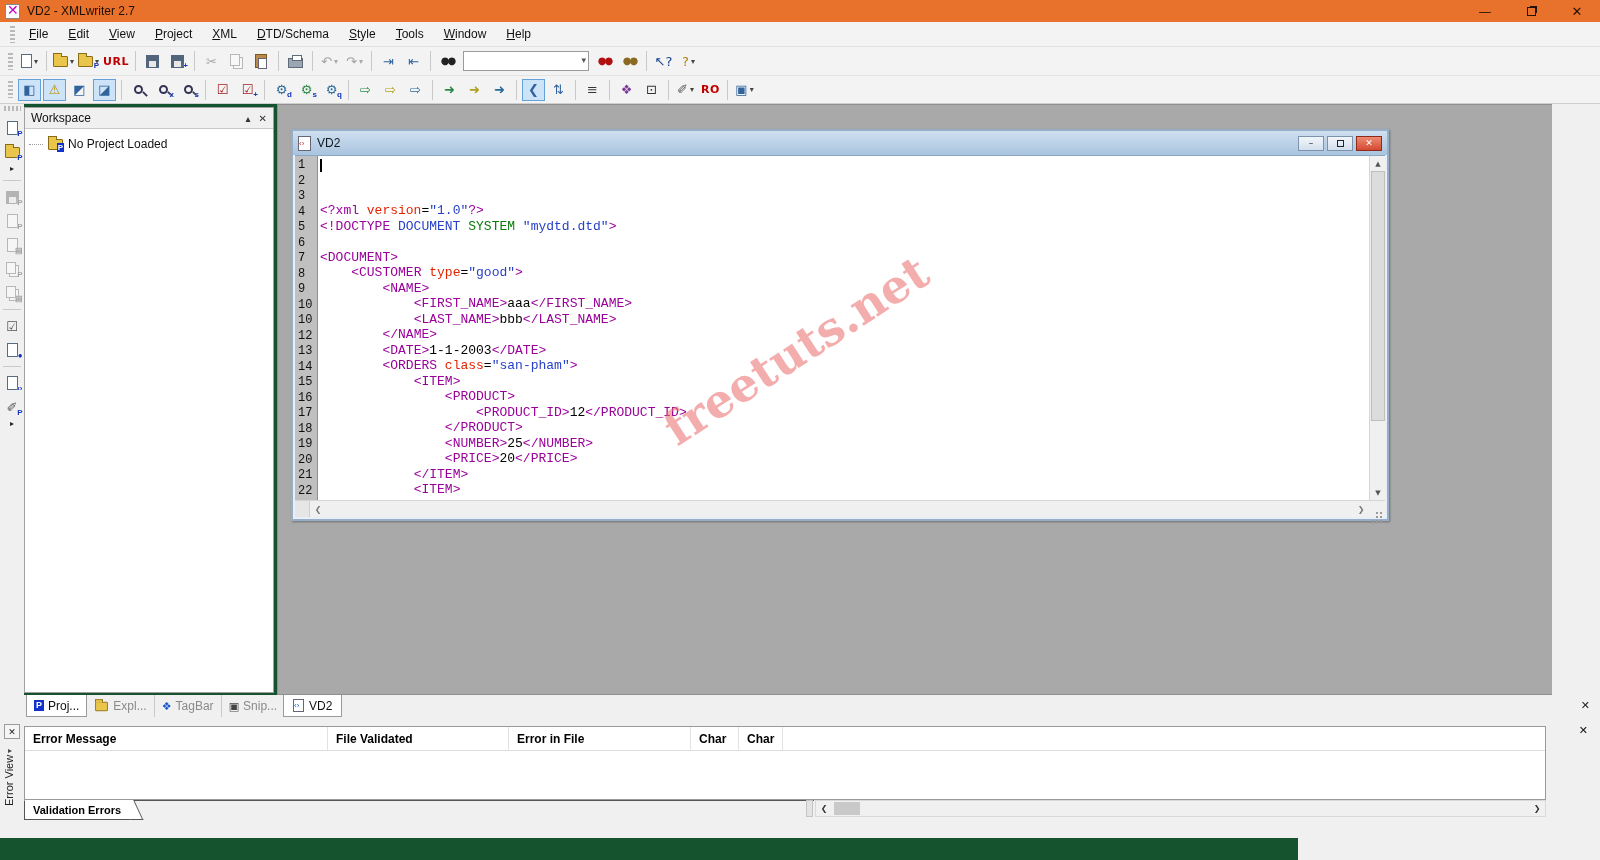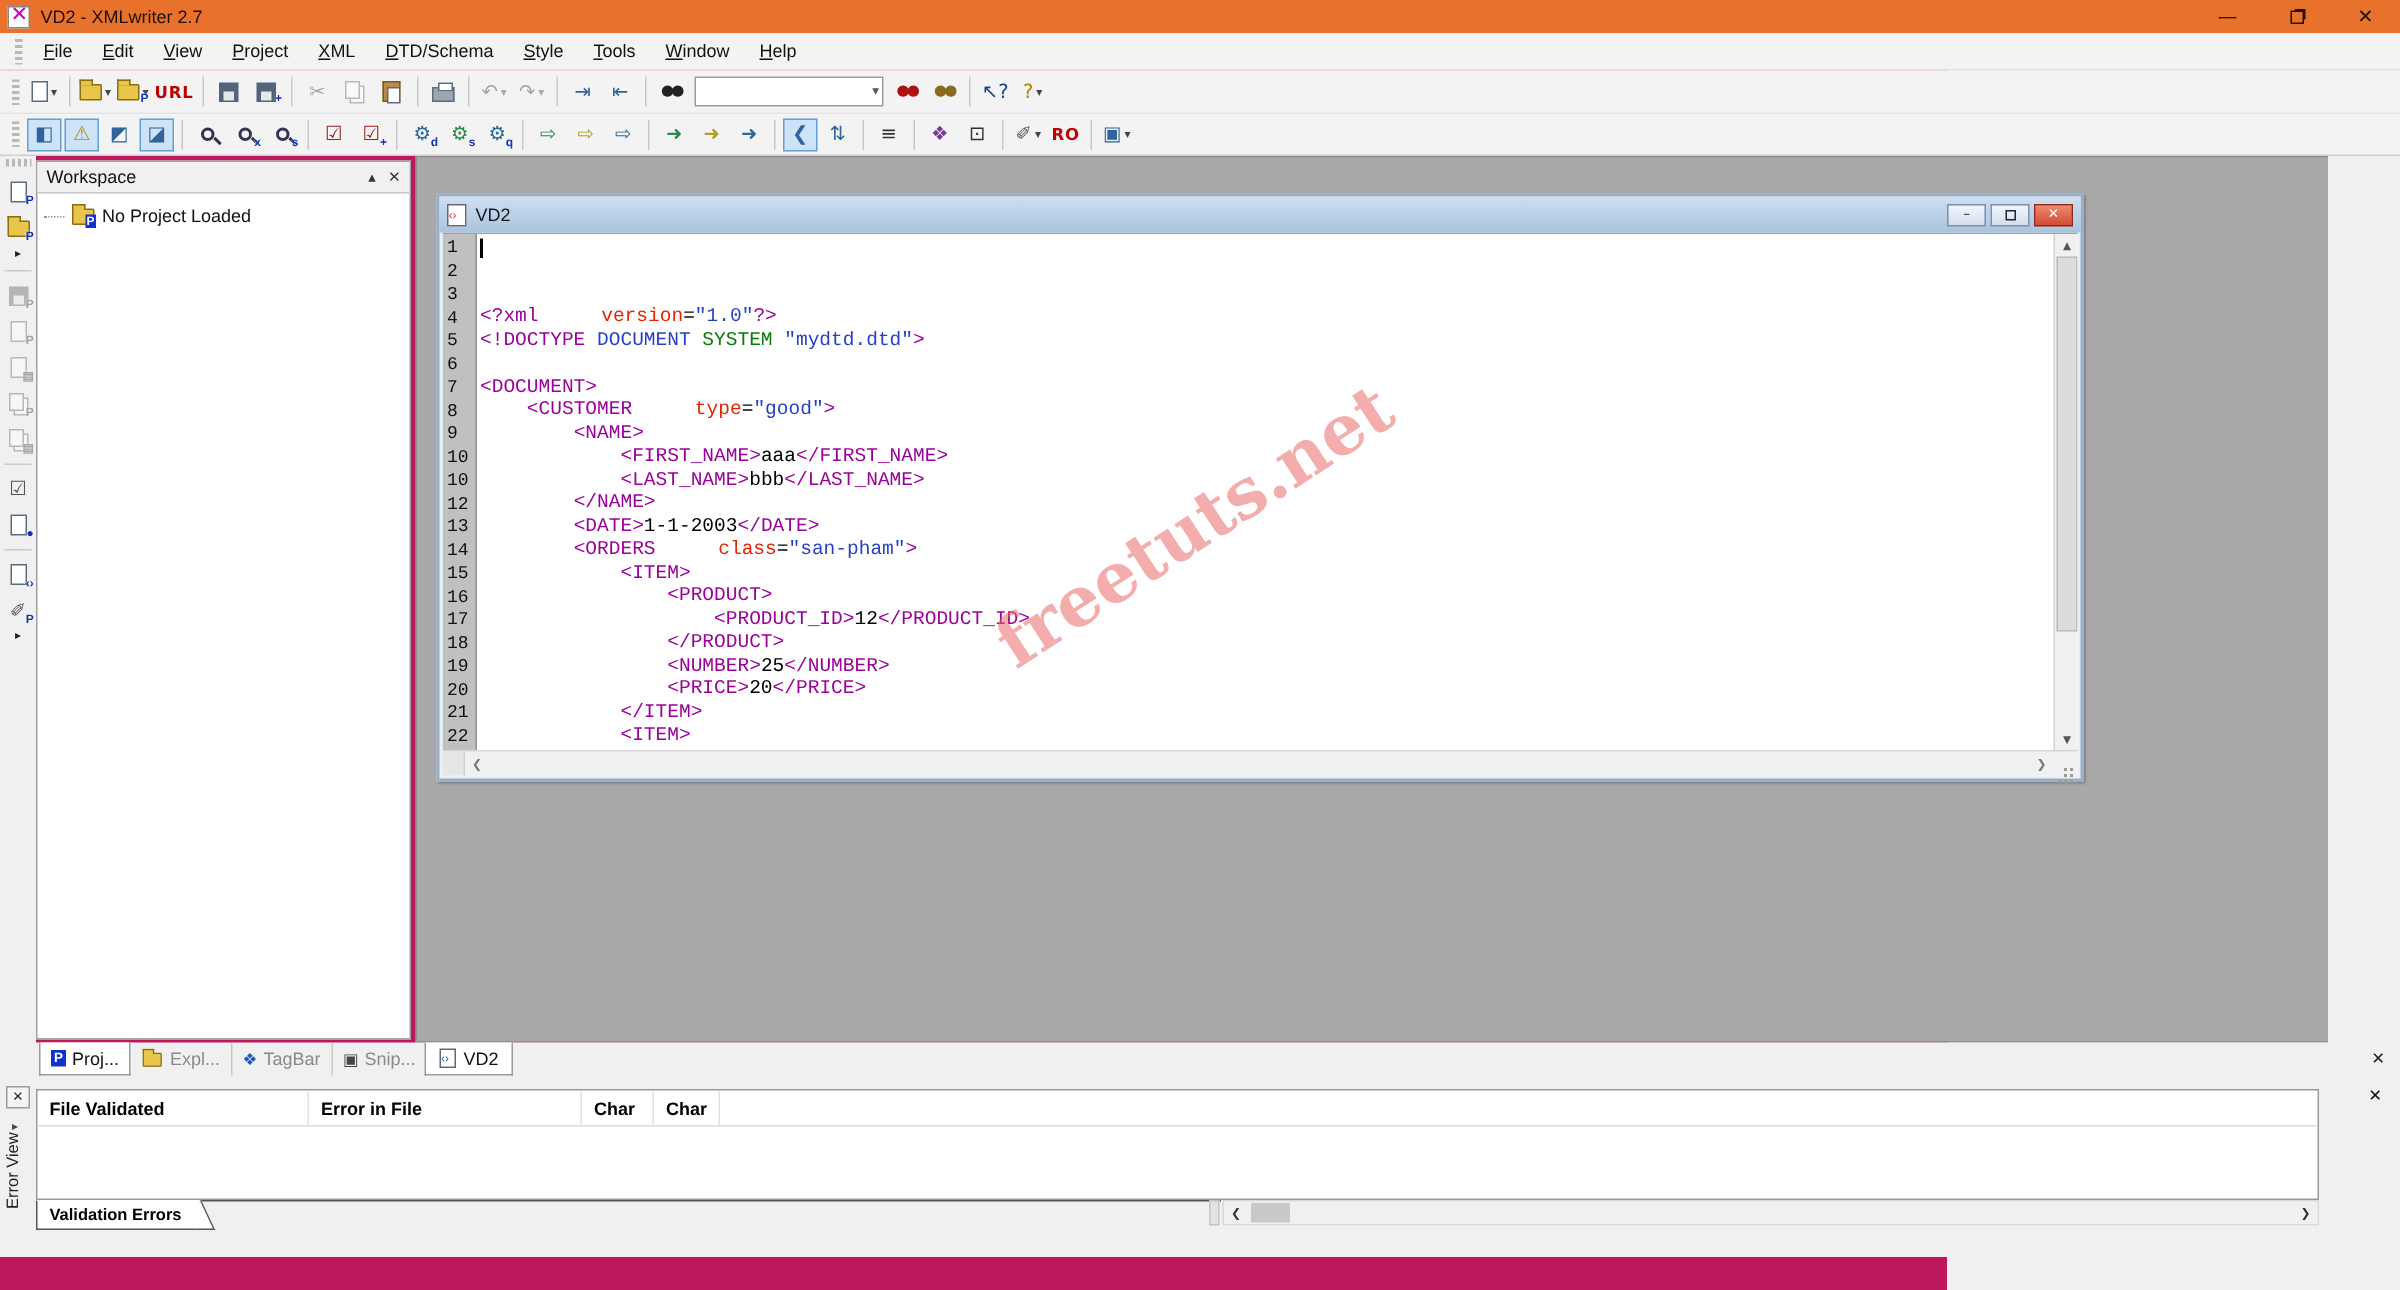--- a/index.html
+++ b/index.html
@@ -1,18 +1,18 @@
 <!DOCTYPE html>
 <html><head>
 <meta charset="utf-8">
 <style>
   * { margin:0; padding:0; box-sizing:border-box; }
   html,body { width:1600px; height:860px; overflow:hidden; }
   body { font-family:"Liberation Sans", sans-serif; font-size:12px; background:#f0f0f0; position:relative; }
-  #app { position:absolute; inset:0; width:1298px; height:860px; background:#be185d; }
+  #app { position:absolute; inset:0; width:1298px; height:860px; background:#14532d; }
 
   
   #titlebar { position:absolute; left:0; top:0; width:1600px; height:22px; background:#e8712b; display:flex; align-items:center; color:#1d1006; }
   #app-icon { width:15px; height:15px; margin:0 7px 0 5px; background:#fff; border:1px solid #888; position:relative; }
   #app-icon::before { content:"✕"; position:absolute; left:1px; top:-3px; font-size:14px; font-weight:bold; color:#c400c4; font-family:"DejaVu Sans",sans-serif; }
   #title-text { font-size:12px; }
   #win-controls { margin-left:auto; display:flex; height:100%; }
   .win-btn { width:46px; height:22px; display:flex; align-items:center; justify-content:center; color:#241307; font-size:13px; font-family:"DejaVu Sans",sans-serif; }
   .win-btn.restore span { width:9px; height:9px; border:1px solid #241307; box-shadow:2px -2px 0 -1px #241307; display:block; }
 
@@ -85,21 +85,21 @@
   .cw-btn { width:26px; height:15px; background:linear-gradient(180deg,#f2f6fb,#d3dfec); border:1px solid #7d93ab; display:flex; align-items:center; justify-content:center; font-size:9px; color:#223; font-family:"DejaVu Sans",sans-serif; }
   .cw-btn.close { background:linear-gradient(180deg,#ee8a72,#d44a33); border-color:#8d2a1a; color:#fff; font-weight:bold; }
   .cw-btn.restore span { width:7px; height:7px; border:1px solid #223; display:block; }
   #child-body { position:absolute; left:2px; top:24px; right:2px; bottom:2px; display:flex; flex-direction:column; background:#fff; border-top:1px solid #8fa6bd; }
   #editor-wrap { flex:1; display:flex; position:relative; overflow:hidden; }
   #editor-gutter { width:23px; background:#c0c0c0; border-right:1px solid #909090; padding:2px 0 0 3px; font-family:"Liberation Mono","DejaVu Sans Mono",monospace; font-size:12px; color:#101010; }
   #editor-gutter .ln { height:15.5px; line-height:15.5px; }
   #editor-code { flex:1; background:#fff; padding:2px 0 0 2px; font-family:"Liberation Mono","DejaVu Sans Mono",monospace; font-size:13px; white-space:pre; position:relative; overflow:hidden; }
   .code-line { height:15.5px; line-height:15.5px; }
   .seg-tag { color:#9a009a; }
-  .seg-attr { color:#e32400;margin-left:34px; }
+  .seg-attr { color:#e32400; }
   .seg-val { color:#2740c8; }
   .seg-kwb { color:#2740c8; }
   .seg-kwg { color:#0a7a0a; }
   .seg-txt { color:#000; }
   .seg-pln { color:#000; }
   #caret { position:absolute; left:2px; top:3px; width:2px; height:13px; background:#000; }
   
   #vscroll { width:16px; background:#f0f0f0; border-left:1px solid #d5d5d5; position:relative; }
   .vs-btn { position:absolute; left:0; width:16px; height:15px; display:flex; align-items:center; justify-content:center; font-size:7px; color:#555; font-family:"DejaVu Sans",sans-serif; }
   #vs-up { top:0; }
@@ -527,20 +527,21 @@
   </div>
 
   <div id="bottom-dock">
     <div id="dock-strip">
       <div id="dock-close">✕</div>
       <div id="dock-arrow">▸</div>
       <div id="dock-label">Error View</div>
     </div>
     <div id="error-box">
       <div id="error-header">
+          <div class="ecol" style="width: 303px;">Error Message</div>
           <div class="ecol" style="width: 181px;">File Validated</div>
           <div class="ecol" style="width: 182px;">Error in File</div>
           <div class="ecol" style="width: 48px;">Char</div>
           <div class="ecol" style="width: 44px;">Char</div>
           <div class="ecol" style="flex: 1 1 0%; border-right: none;"></div>
         </div>
     </div>
     <div id="etab-line"></div>
     <div id="error-tabs">
       <div class="etab">Validation Errors</div>

